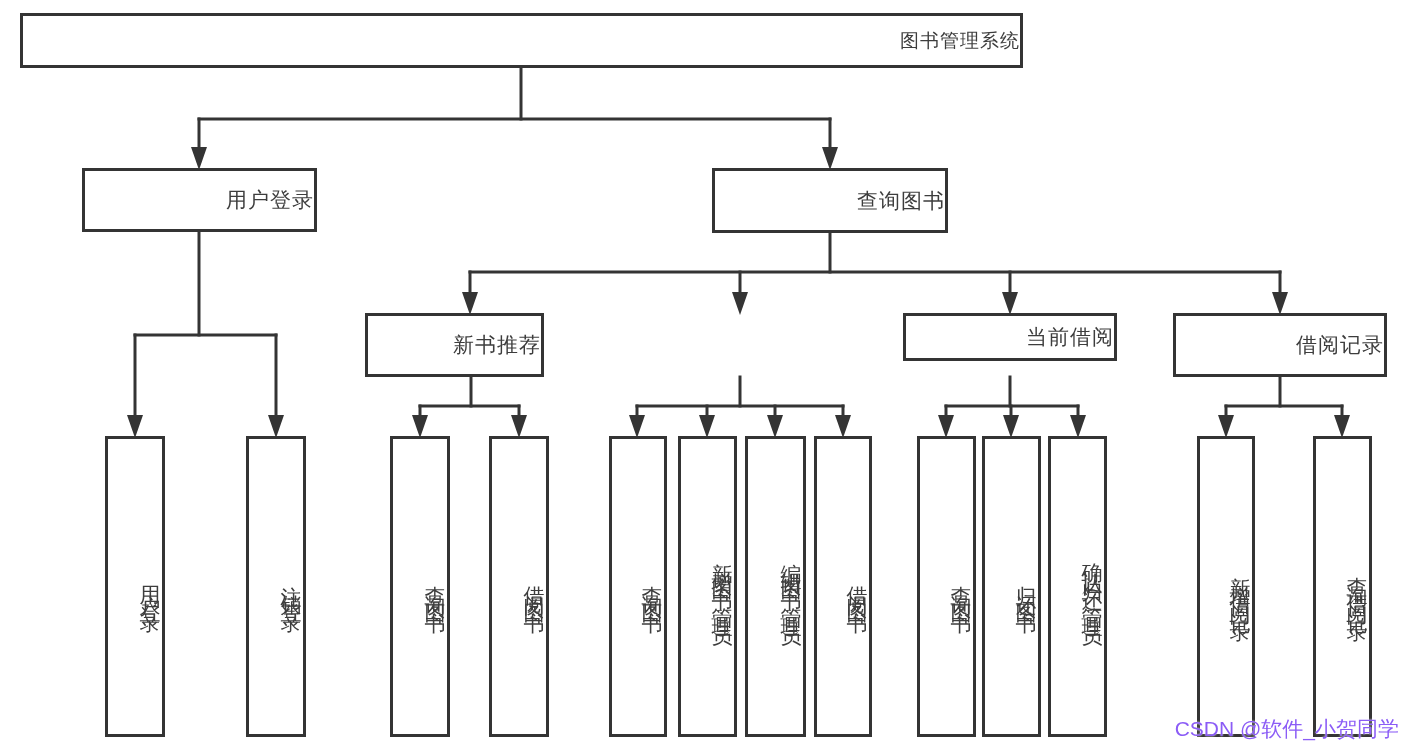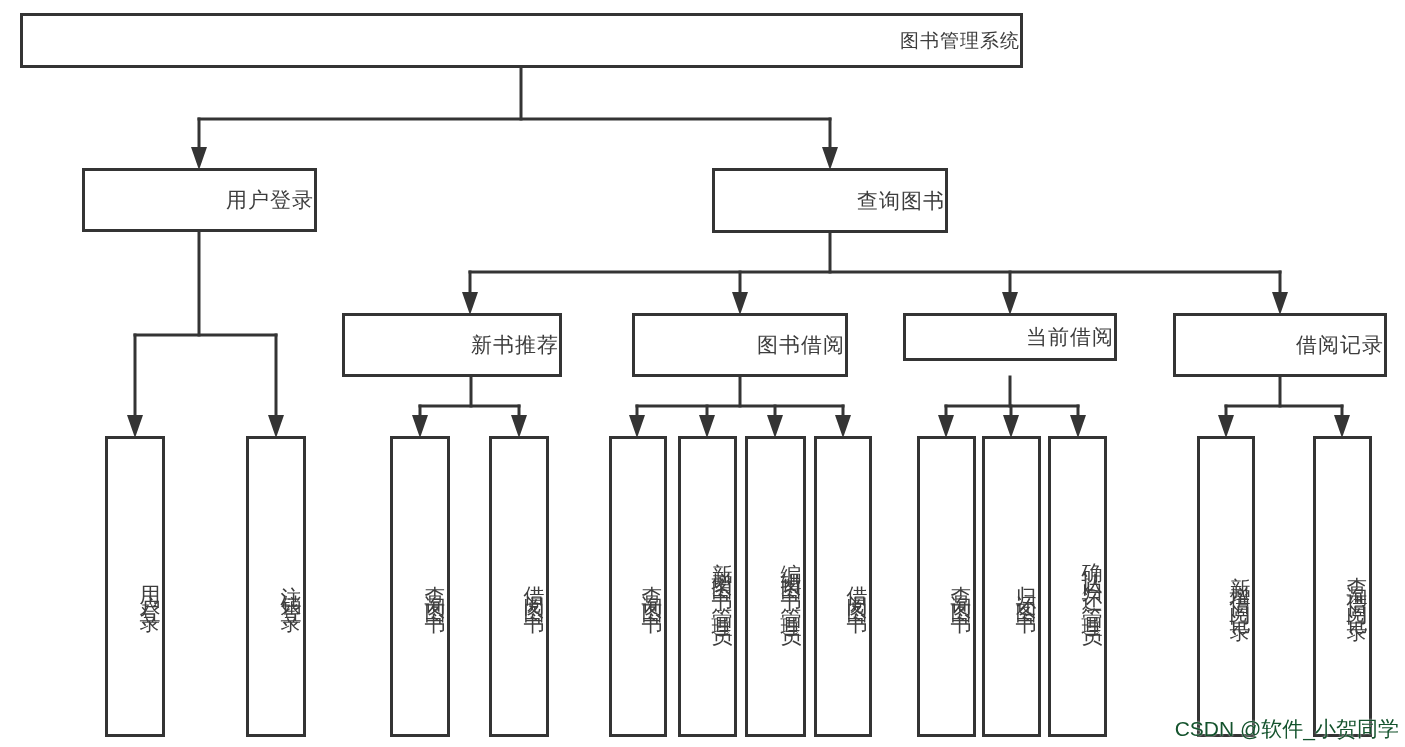--- a/index.html
+++ b/index.html
@@ -40,21 +40,21 @@
     font-size: 21px;
     letter-spacing: 9px;
     color: #3d3d3d;
     line-height: 1.1;
   }
   .watermark {
     position: absolute;
     right: 6px;
     bottom: 4px;
     font-size: 21px;
-    color: #14532d;
+    color: #8b5cf6;
     text-shadow: 0 0 2px #ffffff;
     white-space: nowrap;
     z-index: 5;
     margin-top: 41px;
   }
 </style>
 </head>
 <body>
 
 <div id="canvas">
@@ -132,25 +132,22 @@
     <span class="hlabel">图书管理系统</span>
   </div>
 
   <div class="node" style="left:82px; top:168px; width:235px; height:64px;">
     <span class="hlabel">用户登录</span>
   </div>
   <div class="node" style="left:712px; top:168px; width:236px; height:65px;">
     <span class="hlabel">查询图书</span>
   </div>
 
-  <div class="node" style="left:342px; top:313px; width:220px; height:64px;padding-left:6px;">
+  <div class="node" style="left:365px; top:313px; width:179px; height:64px;padding-left:6px;">
     <span class="hlabel">新书推荐</span>
-  </div>
-  <div class="node" style="left:632px; top:313px; width:216px; height:64px;">
-    <span class="hlabel">图书借阅</span>
   </div>
   <div class="node" style="left:903px; top:313px; width:214px; height:48px;">
     <span class="hlabel">当前借阅</span>
   </div>
   <div class="node" style="left:1173px; top:313px; width:214px; height:64px;">
     <span class="hlabel">借阅记录</span>
   </div>
 
   <div class="node" style="left:105px; top:436px; width:60px; height:301px;">
     <span class="vtext">用户登录</span>

